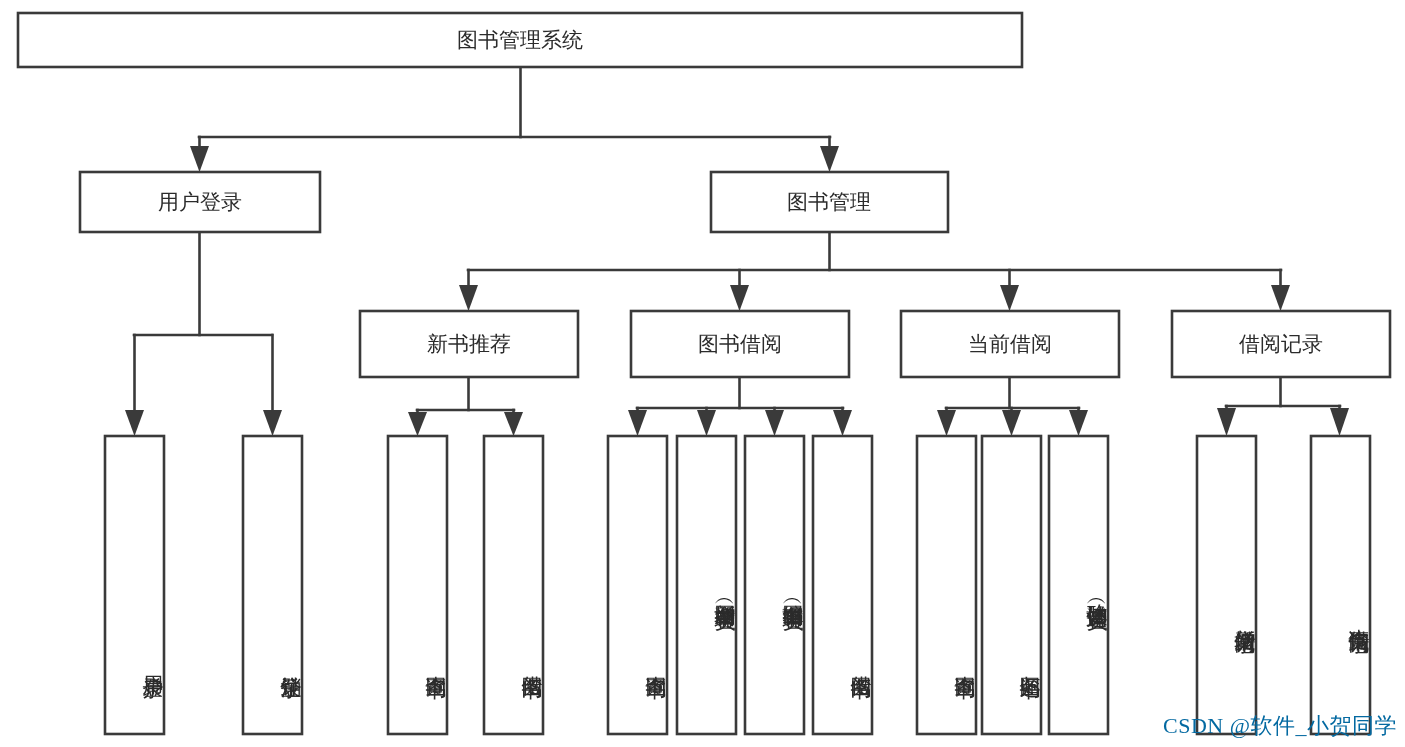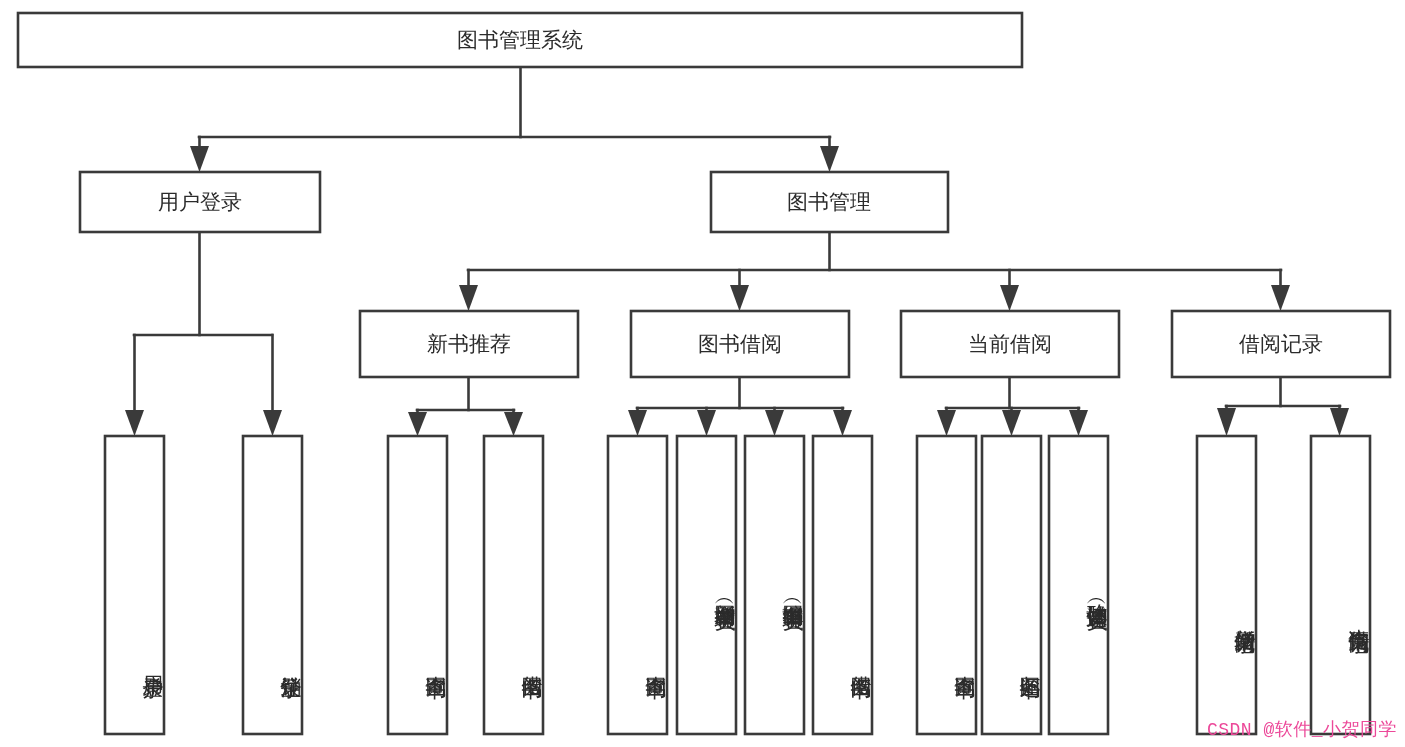--- a/index.html
+++ b/index.html
@@ -58,23 +58,23 @@
     line-height: 1.08;
     color: #2b2b2b;
     letter-spacing: 1px;
     white-space: nowrap;
     pointer-events: none;
   }
   .watermark {
     position: absolute;
     right: 8px;
     bottom: 6px;
-    font-family: Liberation Mono, monospace;
-    font-size: 18px;
-    color: #ec4899;
+    font-family: Liberation Serif, serif;
+    font-size: 22px;
+    color: #0369a1;
     letter-spacing: 0.5px;
     white-space: nowrap;
   }
 </style>
 </head>
 <body>
 
 <div id="stage">
 
   <svg id="diagram" viewBox="0 0 1405 747">

